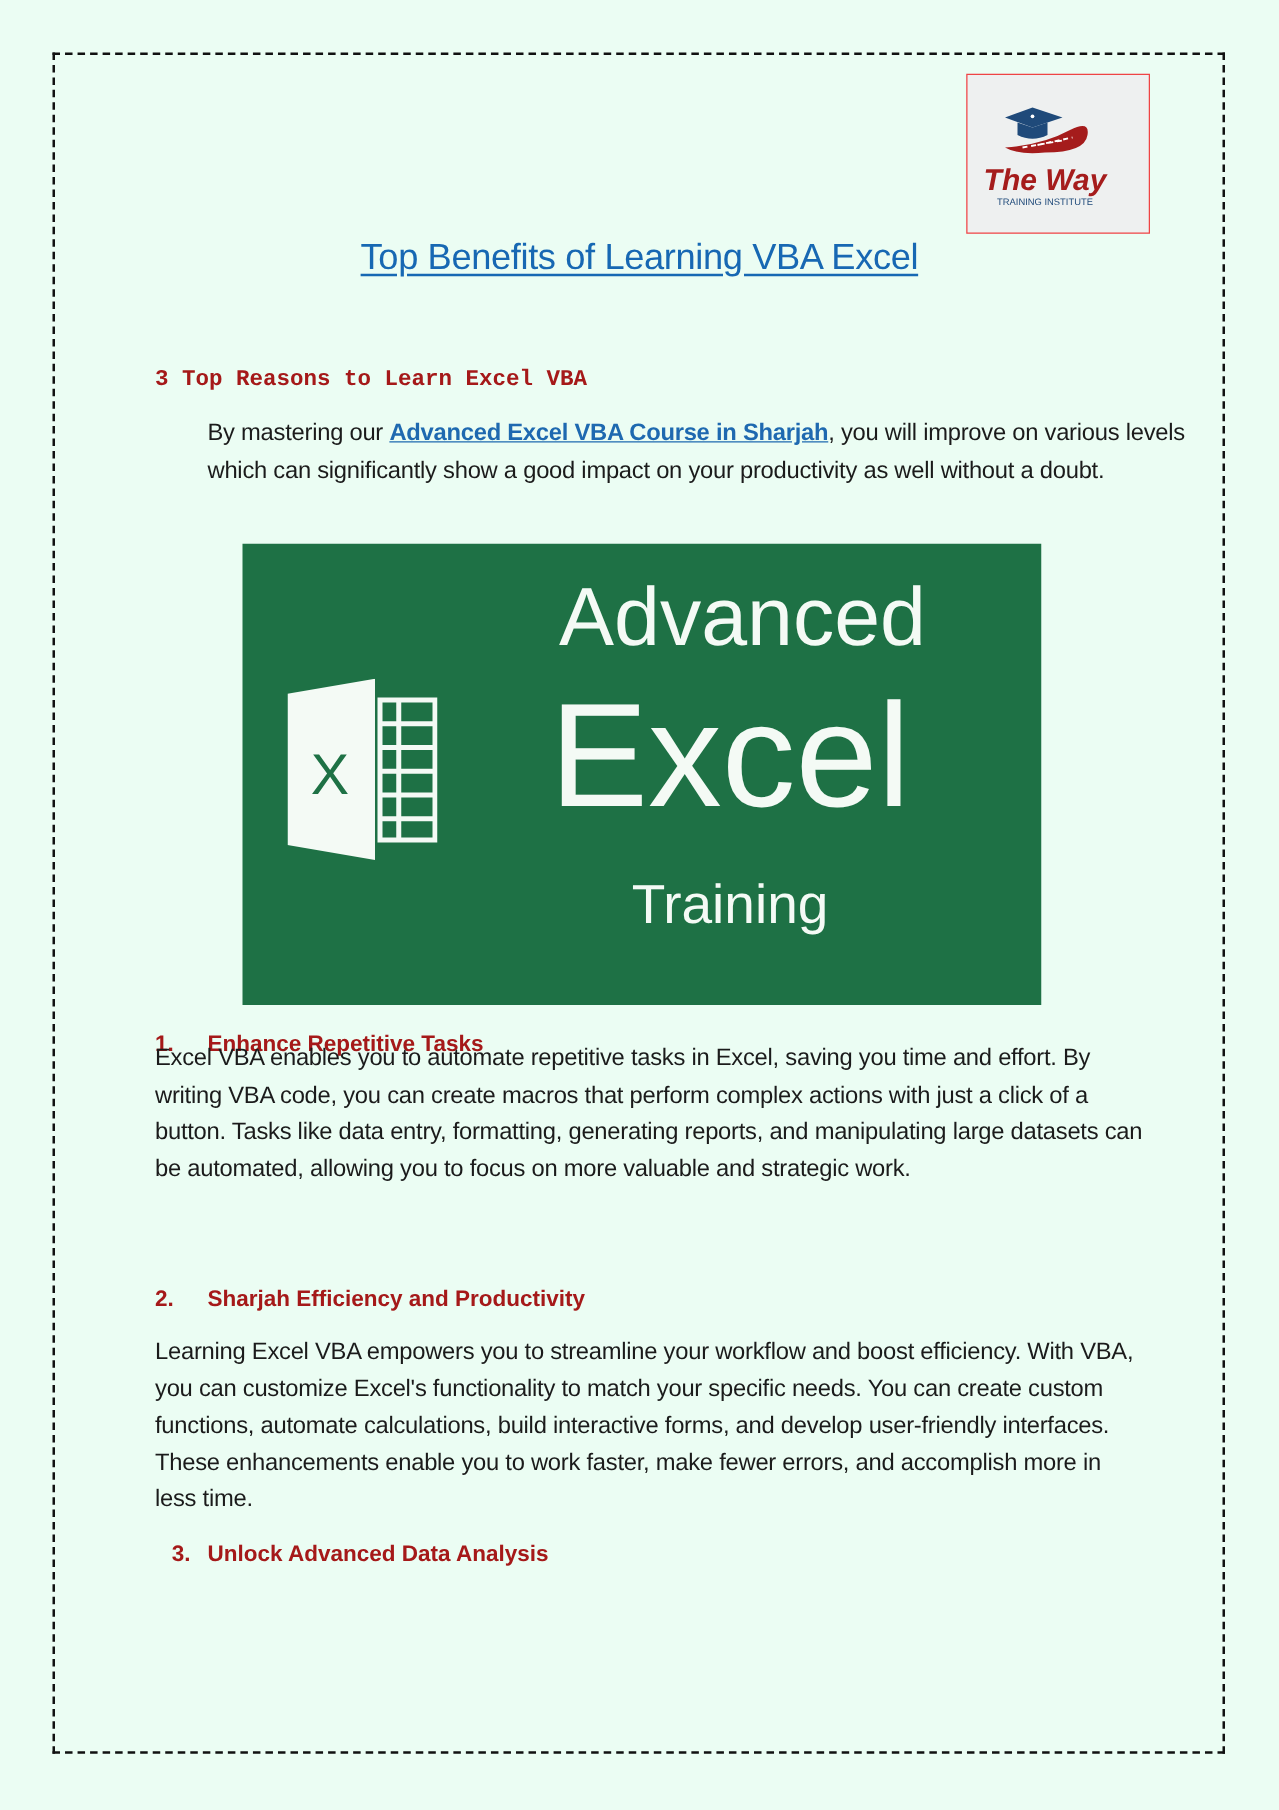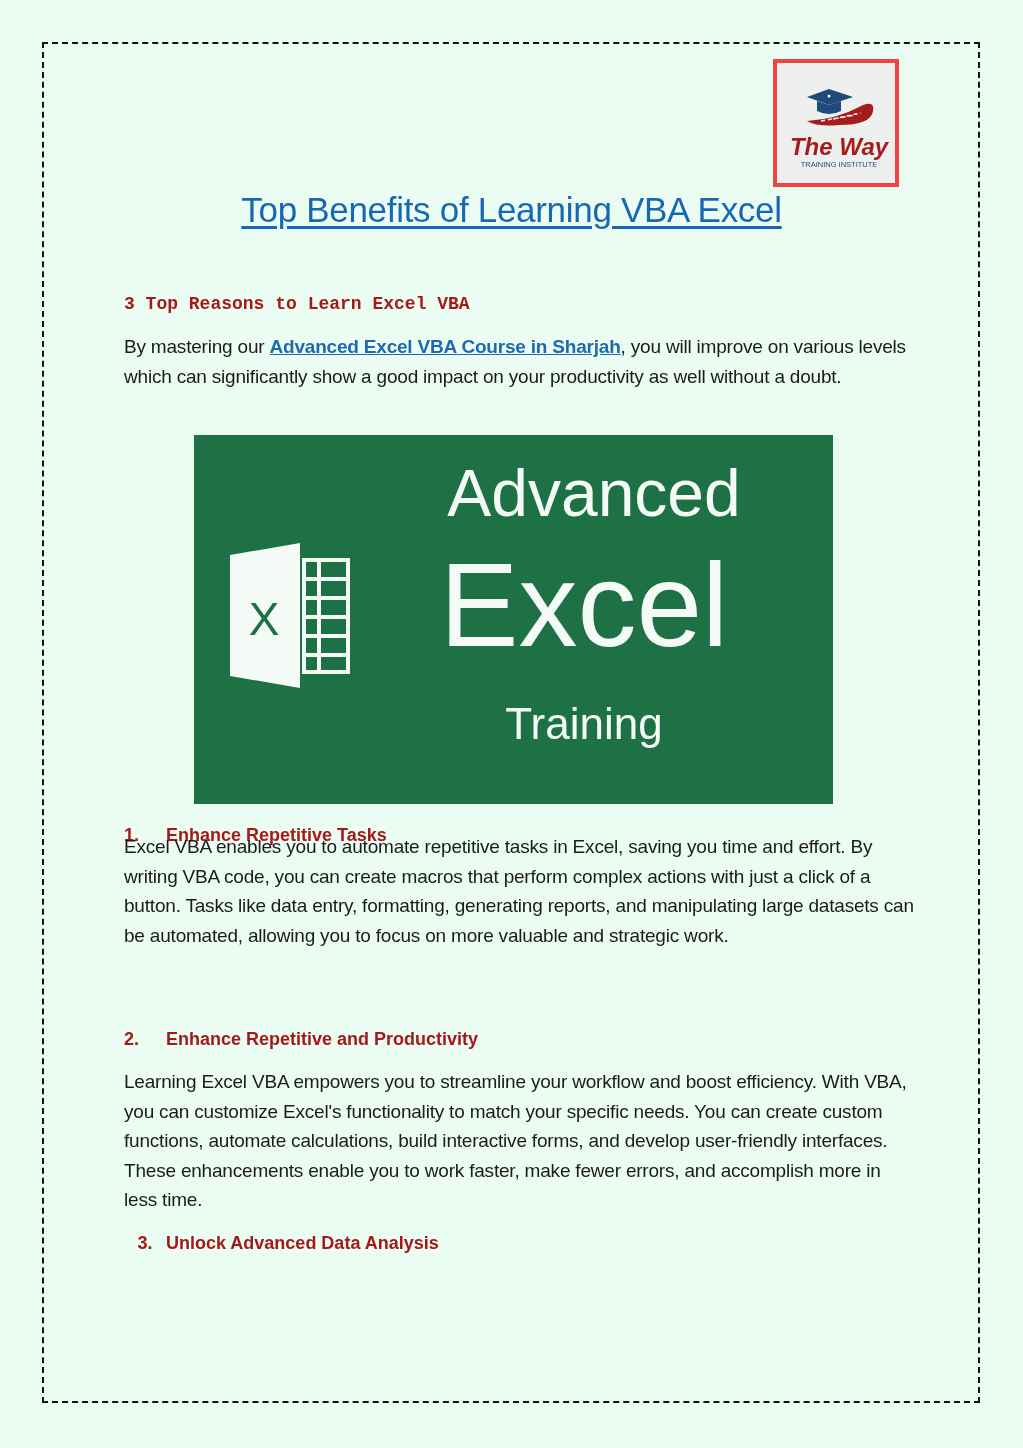--- a/index.html
+++ b/index.html
@@ -5,26 +5,26 @@
   html, body { margin:0; padding:0; }
   body {
     width:1023px; height:1448px; background:#ebfdf3; position:relative; overflow:hidden;
     font-family:"Liberation Sans", sans-serif;
   }
   .page-border {
     position:absolute; left:42px; top:42px; width:938px; height:1361px;
     border:2px dashed #111; box-sizing:border-box;
   }
   .logo {
-    position:absolute; left:773px; top:59px; width:126px; height:128px;
-    background:#eef0f0; border:4px solid #ef4444; box-sizing:border-box;
+    position:absolute; left:773px; top:59px; width:147px; height:128px;
+    background:#eef0f0; border:1px solid #ef4444; box-sizing:border-box;
   }
   .title {
     position:absolute; left:0; width:1023px; top:190px; text-align:center;
-    font-size:35px; color:#1768b3; text-decoration:underline; text-underline-offset:4px;
+    font-size:29px; color:#1768b3; text-decoration:underline; text-underline-offset:4px;
     font-family:"Liberation Sans", sans-serif; letter-spacing:-0.3px;
   }
   .content { position:absolute; left:124px; width:790px; top:0; }
   .h-red { color:#a51919; font-weight:bold; font-size:18px; position:absolute; white-space:nowrap; }
   .para { color:#1b1b1b; font-size:19px; line-height:29.6px; position:absolute; width:790px; letter-spacing:-0.2px; }
   .para a { color:#1e69b0; font-weight:bold; text-decoration:underline; }
   .num { display:inline-block; width:42px; }
   .banner {
     position:absolute; left:194px; top:435px; width:639px; height:369px; background:#1e7145;
   }
@@ -44,21 +44,21 @@
     <path d="M44,58 L78,52 M56,56 L84,50" stroke="#fff" stroke-width="1.5" stroke-dasharray="4 3"></path>
     <text x="62" y="92" text-anchor="middle" font-family="Liberation Sans, sans-serif" font-style="italic" font-weight="bold" font-size="24" fill="#a51c1c">The Way</text>
     <text x="62" y="104" text-anchor="middle" font-family="Liberation Sans, sans-serif" font-size="7.5" fill="#1f4a7a">TRAINING INSTITUTE</text>
   </svg>
 </div>
 
 <div class="title">Top Benefits of Learning VBA Excel</div>
 
 <div class="content">
   <div class="h-red" style="top:294px;font-family:Liberation Mono, monospace;">3 Top Reasons to Learn Excel VBA</div>
-  <div class="para" style="top:332px;">
+  <div class="para" style="top:332px;margin-left:42px;">
     <span>By mastering our </span><a>Advanced Excel VBA Course in Sharjah</a><span>, you will improve on various levels which can significantly show a good impact on your productivity as well without a doubt.</span>
   </div>
 </div>
 
 <div class="banner">
   <svg style="position:absolute;left:36px;top:108px;" width="120" height="145" viewBox="0 0 120 145">
     <polygon points="0,12 70,0 70,145 0,133" fill="#f4faf5"></polygon>
     <rect x="74" y="17" width="44" height="112" fill="none" stroke="#f4faf5" stroke-width="4"></rect>
     <line x1="89" y1="17" x2="89" y2="129" stroke="#f4faf5" stroke-width="4"></line>
     <line x1="74" y1="36" x2="118" y2="36" stroke="#f4faf5" stroke-width="4"></line>
@@ -73,20 +73,20 @@
   <div class="t" style="left:190px;top:264px;width:400px;font-size:44px;">Training</div>
 </div>
 
 <div class="content">
   <div class="h-red" style="top:825px;">
     <span class="num">1.</span><span>Enhance Repetitive Tasks</span>
   </div>
   <div class="para" style="top:832px;">Excel VBA enables you to automate repetitive tasks in Excel, saving you time and effort. By writing VBA code, you can create macros that perform complex actions with just a click of a button. Tasks like data entry, formatting, generating reports, and manipulating large datasets can be automated, allowing you to focus on more valuable and strategic work.</div>
 
   <div class="h-red" style="top:1029px;">
-    <span class="num">2.</span><span>Enhance Repetitive and Productivity</span>
+    <span class="num">2.</span><span>Sharjah Efficiency and Productivity</span>
   </div>
   <div class="para" style="top:1067px;">Learning Excel VBA empowers you to streamline your workflow and boost efficiency. With VBA, you can customize Excel's functionality to match your specific needs. You can create custom functions, automate calculations, build interactive forms, and develop user-friendly interfaces. These enhancements enable you to work faster, make fewer errors, and accomplish more in less time.</div>
 
   <div class="h-red" style="top:1233px;text-align:center;">
     <span class="num">3.</span><span>Unlock Advanced Data Analysis</span>
   </div>
 </div>
 
 </body></html>

